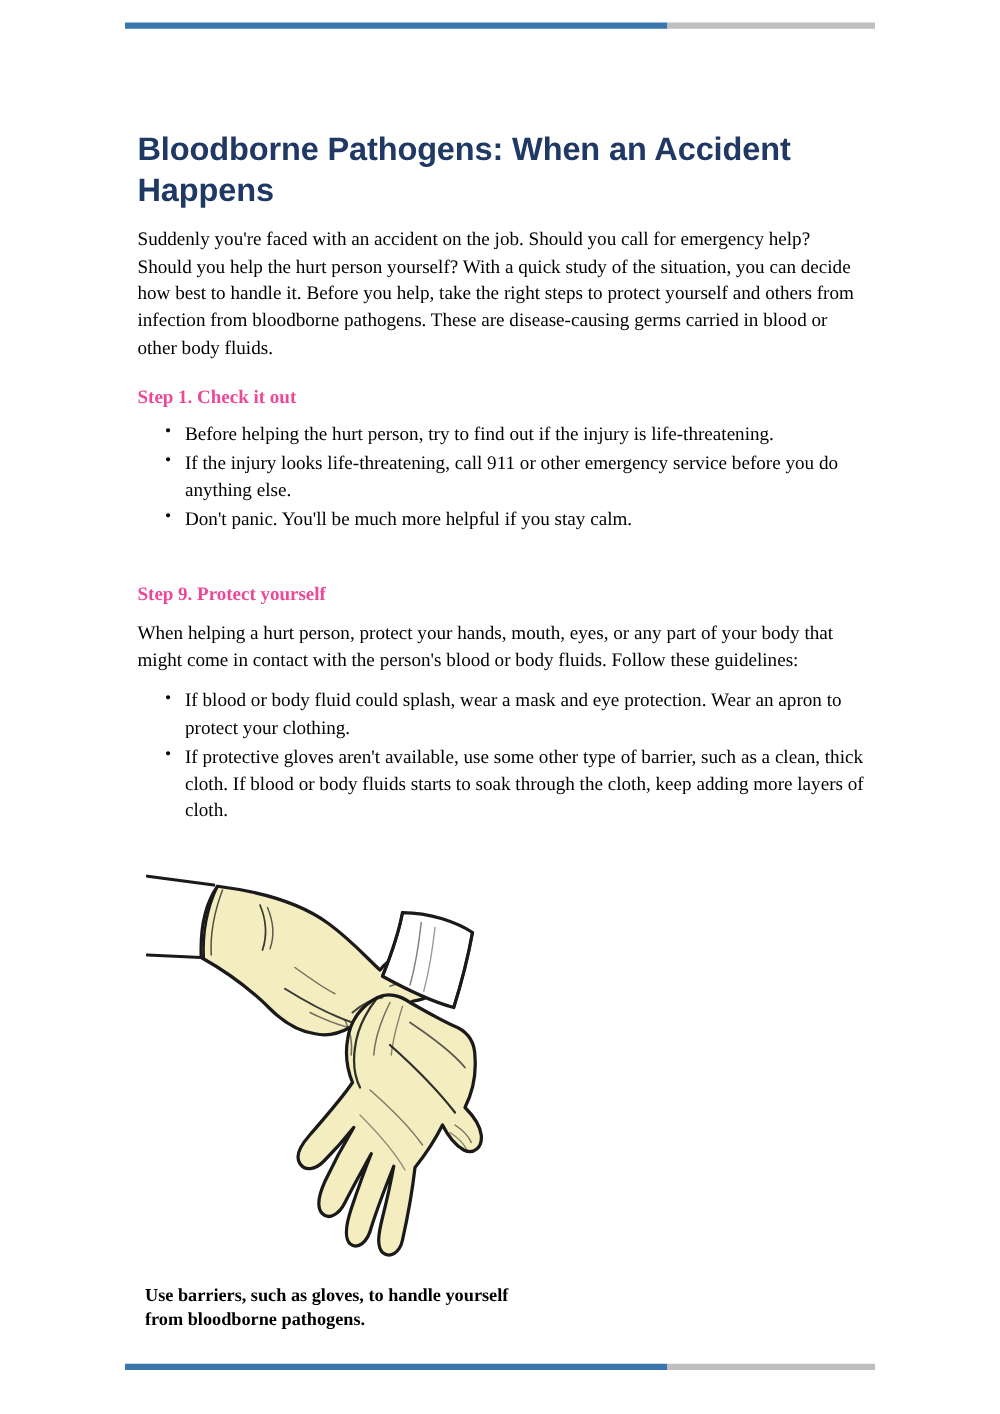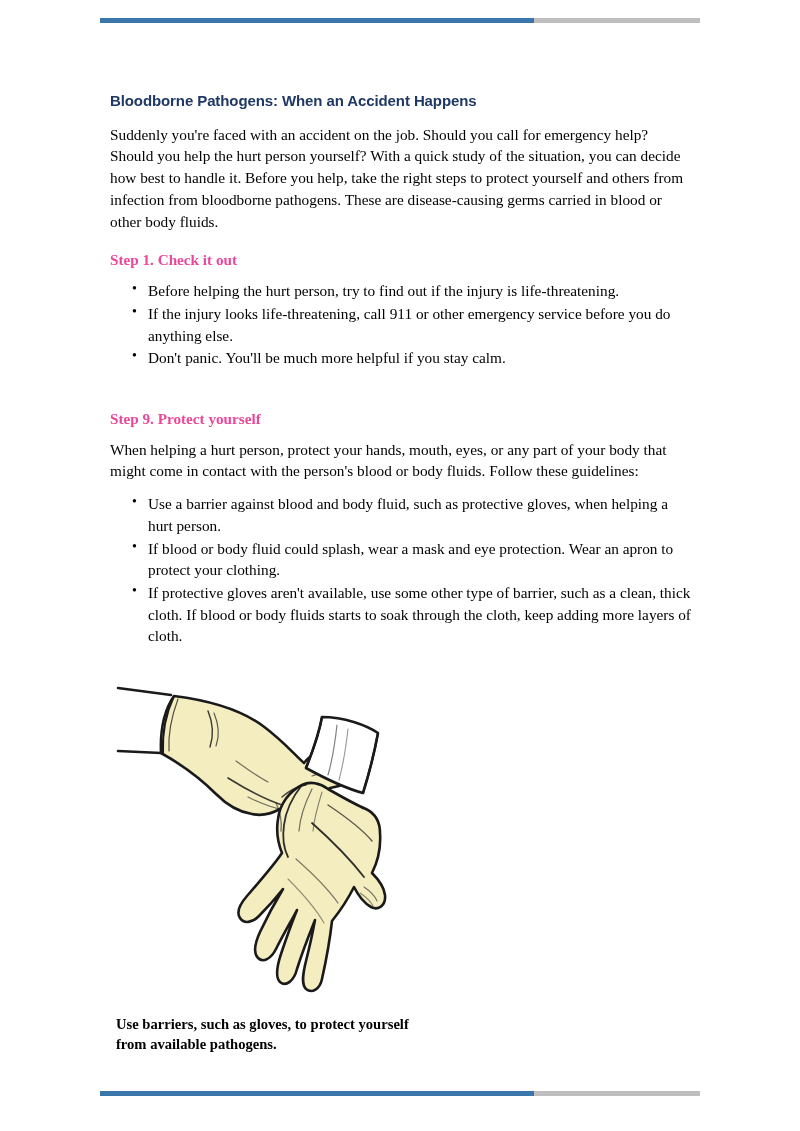--- a/index.html
+++ b/index.html
@@ -42,24 +42,24 @@
   
   .page {
     position: absolute;
     left: 110px;
     top: 88px;
     width: 585px;
   }
 
   h1.doc-title {
     font-family: "Liberation Sans", "DejaVu Sans", sans-serif;
-    font-size: 15px;
+    font-size: 26px;
     font-weight: bold;
     color: #1f3864;
-    margin: 4px 0 13px 0;
+    margin: 15px 0 13px 0;
     letter-spacing: -0.1px;
     line-height: 1.25;
   }
 
   p.intro, p.body-para {
     font-size: 15.3px;
     line-height: 1.42;
     margin: 0 0 4px 0;
     text-align: left;
   }
@@ -144,21 +144,20 @@
   <h2 class="step-heading">Step 1. Check it out</h2>
   <ul class="bullets">
     <li>Before helping the hurt person, try to find out if the injury is life-threatening.</li>
     <li>If the injury looks life-threatening, call 911 or other emergency service before you do anything else.</li>
     <li>Don't panic. You'll be much more helpful if you stay calm.</li>
   </ul>
 
   <h2 class="step-heading gap-lg">Step 9. Protect yourself</h2>
   <p class="body-para">When helping a hurt person, protect your hands, mouth, eyes, or any part of your body that might come in contact with the person's blood or body fluids. Follow these guidelines:</p>
   <ul class="bullets" style="margin-top:11px;">
-    <li>Use a barrier against blood and body fluid, such as protective gloves, when helping a hurt person.</li>
     <li>If blood or body fluid could splash, wear a mask and eye protection. Wear an apron to protect your clothing.</li>
     <li>If protective gloves aren't available, use some other type of barrier, such as a clean, thick cloth. If blood or body fluids starts to soak through the cloth, keep adding more layers of cloth.</li>
   </ul>
 
   <figure class="figure" style="margin-left:6px;">
     <svg viewBox="0 0 300 330" xmlns="http://www.w3.org/2000/svg">
       <g fill="none" stroke="#1a1a1a" stroke-width="2.6" stroke-linecap="round" stroke-linejoin="round">
 
         <path d="M2 15 L55 22"></path>
         <path d="M2 78 L45 80"></path>
@@ -238,21 +237,21 @@
         <path d="M196 150 C 214 166, 234 186, 248 204" stroke-width="1.8" opacity="0.9"></path>
         <path d="M212 132 C 230 144, 246 156, 256 168" stroke-width="1.4" opacity="0.7"></path>
         <path d="M180 186 C 196 200, 212 216, 222 230" stroke-width="1.2" opacity="0.55"></path>
         <path d="M172 206 C 186 220, 200 236, 208 250" stroke-width="1.1" opacity="0.45"></path>
 
         <path d="M248 214 C 254 218, 259 223, 261 228" stroke-width="1.1" opacity="0.6"></path>
         <path d="M244 220 C 250 224, 255 229, 257 233" stroke-width="1.1" opacity="0.5"></path>
 
       </g>
     </svg>
-    <p class="figure-caption">Use barriers, such as gloves, to protect yourself from available pathogens.</p>
+    <p class="figure-caption">Use barriers, such as gloves, to handle yourself from bloodborne pathogens.</p>
   </figure>
 
 
 </div>
 
 <div class="rule-wrap bottom">
   <div class="rule-blue"></div>
   <div class="rule-gray"></div>
 </div>
 

